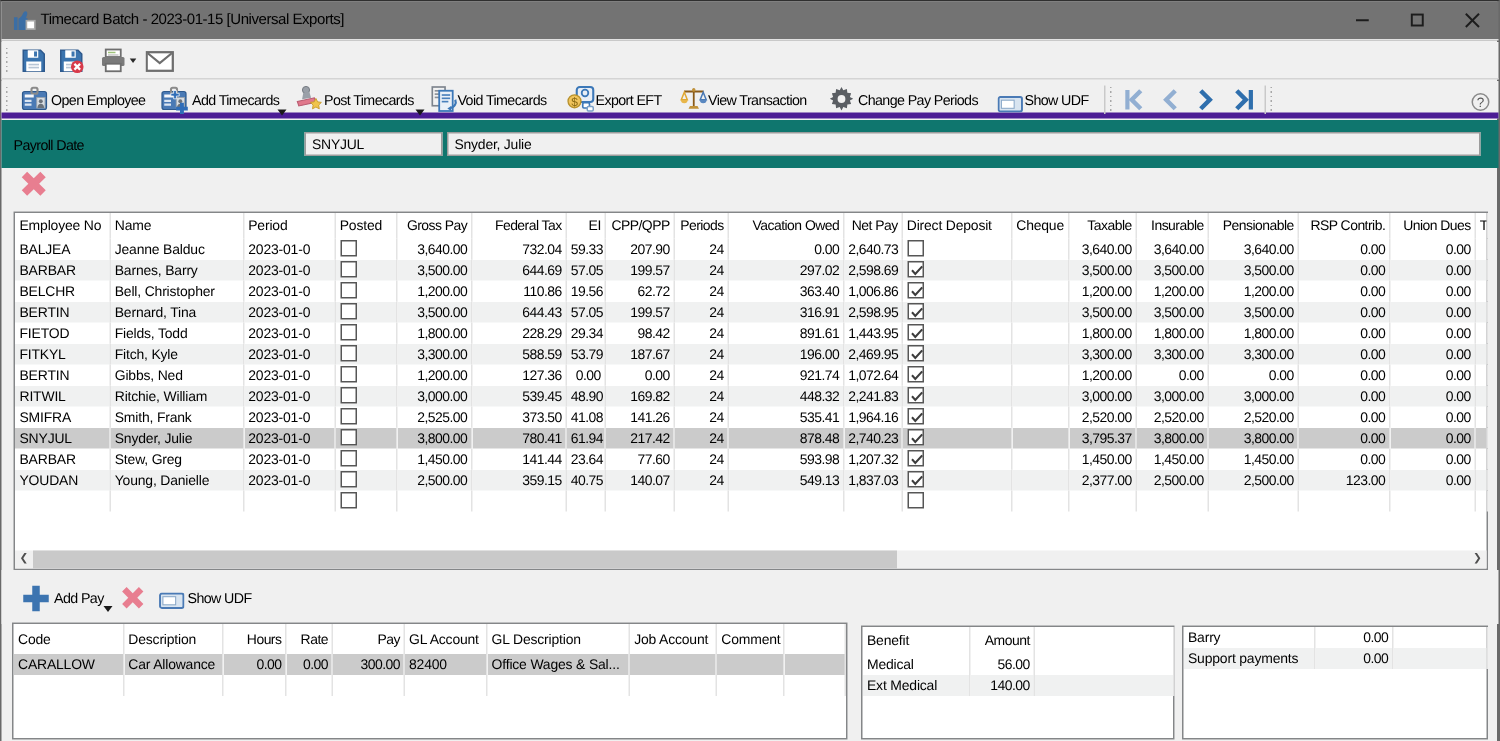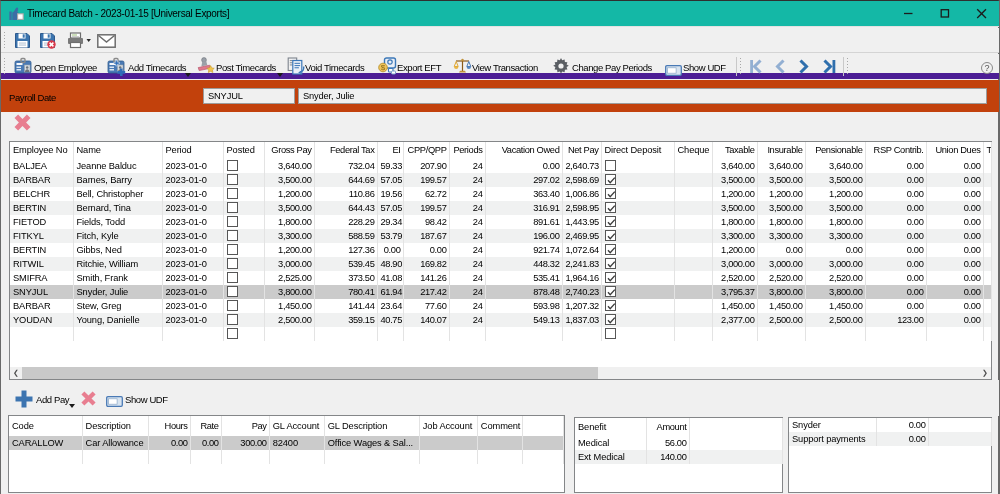--- a/index.html
+++ b/index.html
@@ -1,33 +1,33 @@
 <!DOCTYPE html>
 <html><head>
 <meta charset="utf-8">
 <style>
 * { margin:0; padding:0; box-sizing:border-box; }
 html,body { width:1000px; height:494px; overflow:hidden; }
 body { font-family:"Liberation Sans", sans-serif; background:#f0f0f0; position:relative; }
 #win { position:absolute; left:0; top:0; width:1000px; height:494px;
   border-top:1px solid #2f2f2f; border-left:1px solid #696969; border-right:2px solid #696969; background:#f0f0f0; }
 
-#titlebar { position:absolute; left:0; top:0; width:998px; height:26px; background:#14b8a6; border-bottom:1px solid #e2e2e2; }
+#titlebar { position:absolute; left:0; top:0; width:998px; height:26px; background:#737373; border-bottom:1px solid #e2e2e2; }
 #titletext { position:absolute; left:26px; top:7px; font-size:10px; letter-spacing:-0.3px; color:#000; }
 
 #row2 { position:absolute; left:0; top:27px; width:998px; height:25px; background:#f0f0f0; border-bottom:1px solid #d4d4d4; }
-#row3 { position:absolute; left:0; top:53px; width:998px; height:25px; background:#f0f0f0; border-bottom:6px solid #4c1d95; }
+#row3 { position:absolute; left:0; top:53px; width:998px; height:25px; background:#f0f0f0; border-bottom:4px solid #4c1d95; }
 .grip { position:absolute; width:3px; background-image:repeating-linear-gradient(to bottom,#a8a8a8 0 1px,transparent 1px 3px); background-size:1px 100%; background-repeat:no-repeat; }
 .tbtext { position:absolute; font-size:9.5px; letter-spacing:-0.4px; color:#000; white-space:nowrap; }
 .vsep { position:absolute; top:3px; height:19px; width:1px; background:#c9c9c9; }
 .tbicon { position:absolute; top:4px; width:17px; height:17px; }
 .caret { position:absolute; width:0; height:0; border-left:3.5px solid transparent; border-right:3.5px solid transparent; border-top:4px solid #1a1a1a; }
 .navarrow { position:absolute; top:4px; width:17px; height:17px; }
 
-#payrow { position:absolute; left:0; top:79px; width:998px; height:32px; background:#c2410c; }
+#payrow { position:absolute; left:0; top:79px; width:998px; height:32px; background:#0f766e; }
 #dateinput { position:absolute; left:60px; top:8px; width:137px; height:17px; background:#fff; border:1px solid #2b2b2b; }
 .greyfield { position:absolute; top:8px; height:16px; background:#f0f0f0; border:1px solid #9c9c9c; font-size:9.3px; letter-spacing:-0.15px; line-height:14px; padding-left:4px; color:#000; }
 
 #grid { position:absolute; left:8px; top:140px; width:983px; height:239px; background:#ffffff; border:1px solid #848688; }
 table { border-collapse:collapse; table-layout:fixed; width:981px; font-size:9.3px; letter-spacing:-0.12px; }
 td,th { height:14px; max-height:14px; line-height:14px; padding:0 2px 0 3px; overflow:hidden; white-space:nowrap; border-right:1px solid #e3e3e3; font-weight:normal; }
 th { height:17px; line-height:17px; vertical-align:middle; }
 .l { text-align:left; } .r { text-align:right; letter-spacing:-0.35px; }
 #paytable th { height:20px; line-height:20px; }
 #bentable th, #dedtable th { height:18px; line-height:18px; }
@@ -654,21 +654,21 @@
   </div>
   <div class="btable" id="dedtable" style="left:787px;top:416px;width:204px;height:76px">
     <table id="dedtab">
 <colgroup>
           <col style="width:87px">
           <col style="width:52px">
           <col style="width:63px">
         </colgroup>
 <tbody>
 <tr>
-            <td class="l">Snyder</td>
+            <td class="l">Barry</td>
             <td class="r">0.00</td>
             <td class="l"></td>
           </tr>
 <tr class="alt">
             <td class="l">Support payments</td>
             <td class="r">0.00</td>
             <td class="l"></td>
           </tr>
 </tbody>
       </table>

